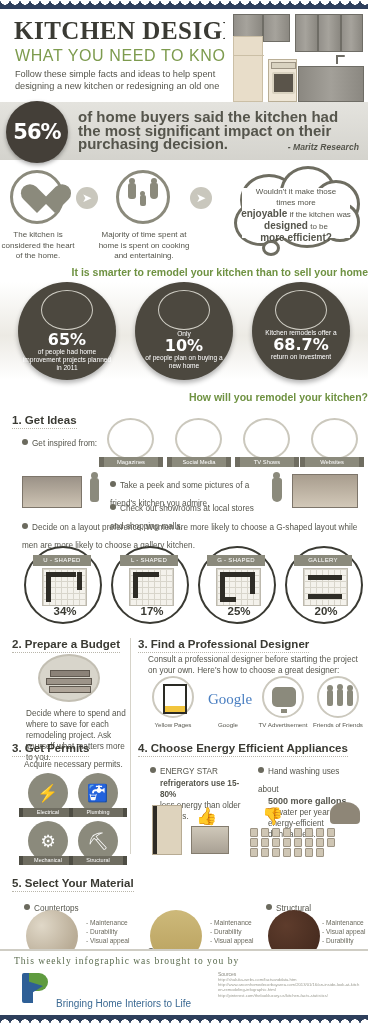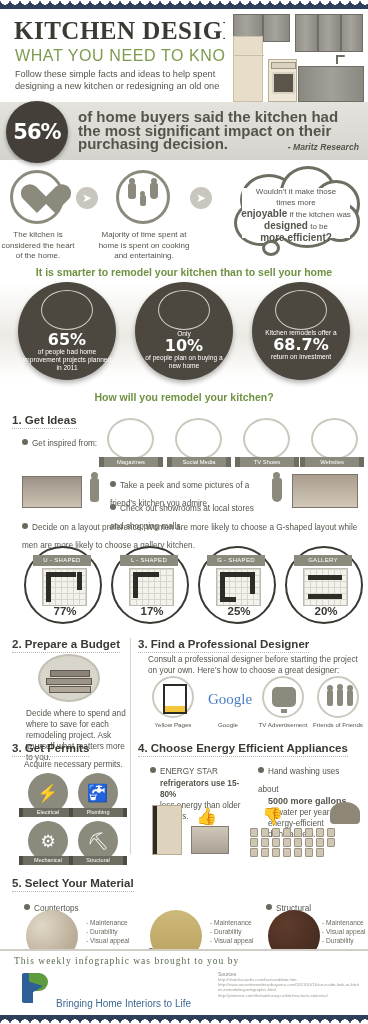--- a/index.html
+++ b/index.html
@@ -78,21 +78,21 @@
       background:#8b8a7c;border-radius:9px 9px 0 0;}
   .heart:before{left:16px;transform:rotate(-45deg);transform-origin:0 100%;}
   .heart:after{left:16px;transform:rotate(45deg);transform-origin:100% 100%;}
   .fig { position:absolute; background:#8b8a7c; }
   .cloud { position:absolute; left:228px; top:2px; width:136px; height:96px; }
   .cloud .blob { position:absolute; background:#fff; border:3px solid #6e6d61; border-radius:50%; }
   .cloud .ctext { position:absolute; left:12px; top:22px; width:112px; text-align:center;
                   font-size:8px; line-height:11px; color:#55554c; z-index:4; }
   .cloud .ctext b { font-size:10px; }
 
-  .greenline { position:absolute; left:0; width:368px; text-align:center;
+  .greenline { position:absolute; left:0; width:368px; text-align:right;
                font-size:10.5px; font-weight:bold; color:#6f9242; }
 
   
   .stats { position:absolute; top:282px; left:0; width:368px; height:98px;
            background:linear-gradient(180deg,#ffffff 0%,#eceae4 55%,#ffffff 100%); }
   .scirc { position:absolute; width:98px; height:98px; border-radius:50%;
            background:#4c483f; box-shadow:0 3px 5px rgba(0,0,0,.3);
            color:#fff; text-align:center; }
   .scirc .ic { position:absolute; left:23px; top:8px; width:52px; height:40px;
                border-radius:50%; border:1.5px solid #cfcdc4; }
@@ -300,21 +300,21 @@
   </div>
 
   <div>
     <div class="lay" style="left:24px;top:546px;">
       <div class="lab">U - SHAPED</div>
       <div class="grid">
         <div class="wall" style="left:3px;top:3px;width:5px;height:30px;"></div>
         <div class="wall" style="left:3px;top:3px;width:30px;height:5px;"></div>
         <div class="wall" style="left:34px;top:3px;width:5px;height:18px;"></div>
       </div>
-      <div class="pct">77%</div>
+      <div class="pct">34%</div>
     </div>
 
     <div class="lay" style="left:111px;top:546px;">
       <div class="lab">L - SHAPED</div>
       <div class="grid">
         <div class="wall" style="left:3px;top:3px;width:5px;height:26px;"></div>
         <div class="wall" style="left:3px;top:3px;width:26px;height:5px;"></div>
       </div>
       <div class="pct">17%</div>
     </div>

